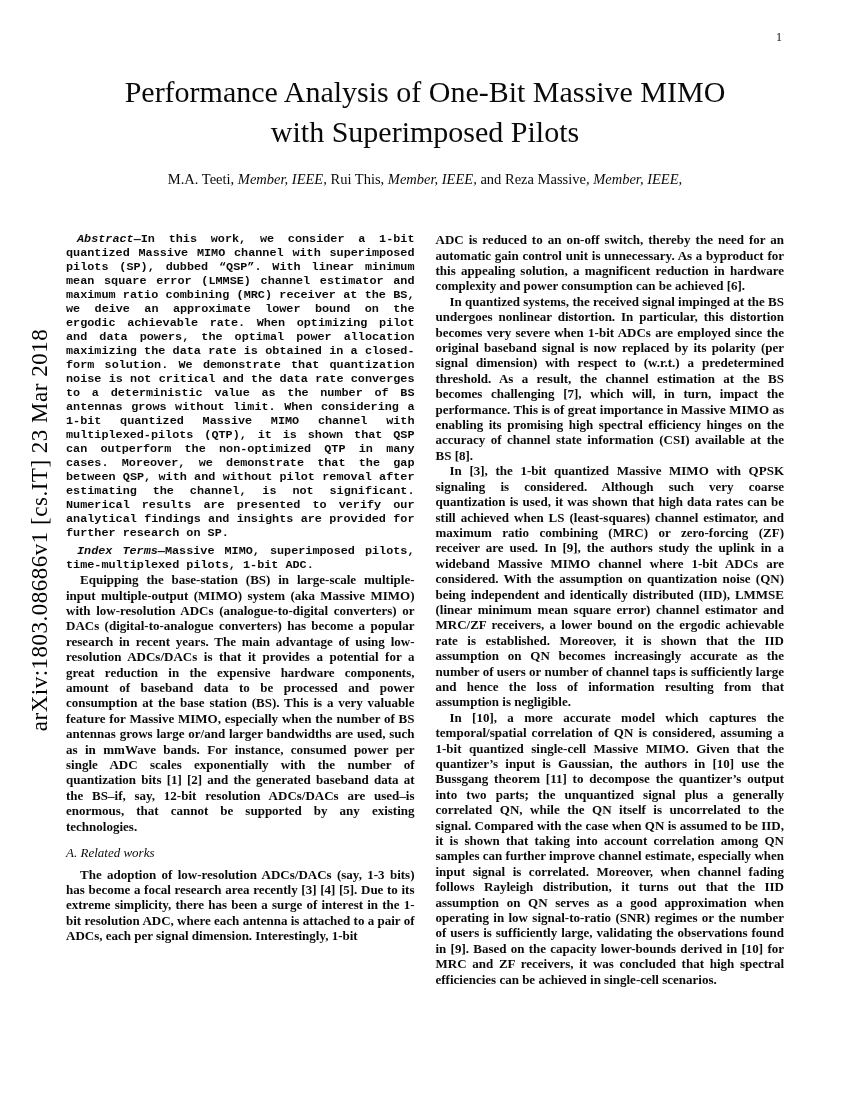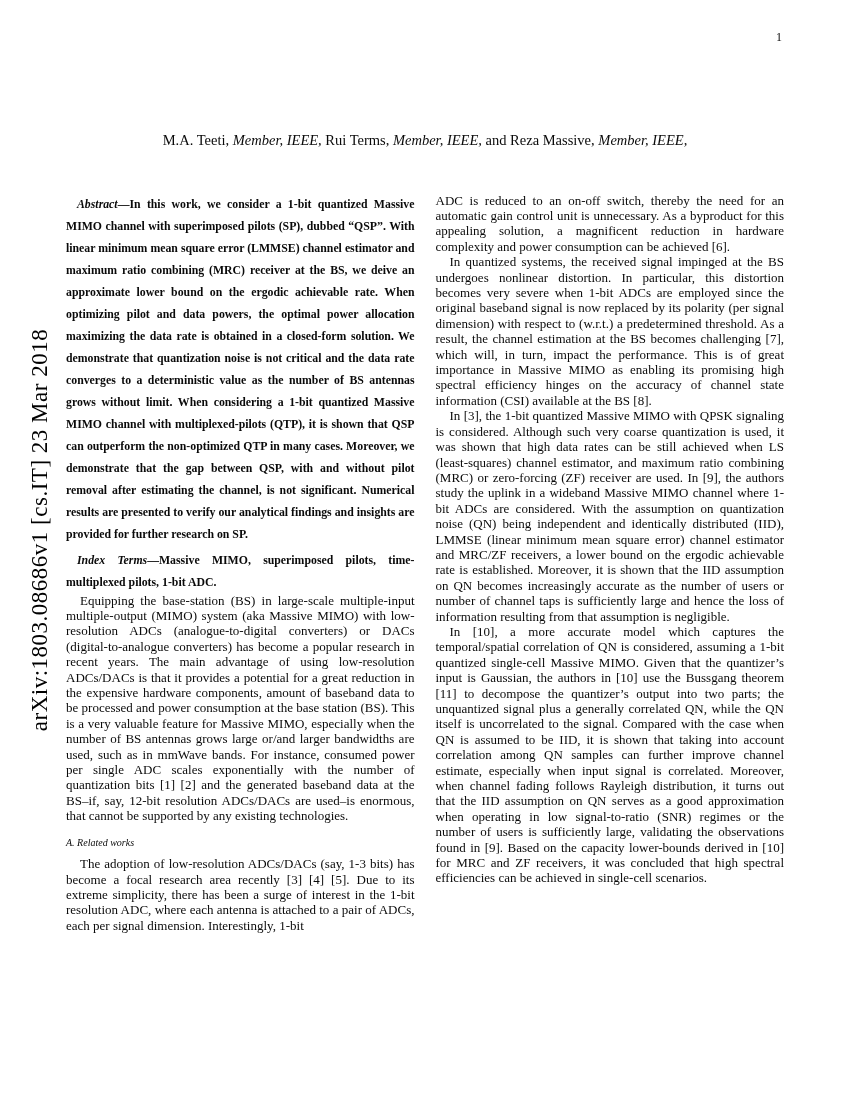--- a/index.html
+++ b/index.html
@@ -56,60 +56,61 @@
     width: 348.5px;
     font-size: 13px;
     line-height: 15.4px;
     text-align: justify;
     text-justify: inter-word;
   }
   .col-left { display: flex; flex-direction: column; }
   .abstract, .index-terms {
     font-weight: bold;
     font-size: 11.8px;
-    line-height: 22px;
+    line-height: 14px;
     text-indent: 11px;
+    font-family: Liberation Mono, monospace;
   }
   .index-terms { margin-top: 4px; }
   .lead-italic { font-style: italic; }
   .section-heading {
     text-align: center;
     font-weight: normal;
     font-variant: small-caps;
     font-size: 13.5px;
     margin: 15px 0 9px 0;
   }
   .subsection-heading {
     font-style: italic;
     font-weight: normal;
-    font-size: 10px;
+    font-size: 13px;
     margin: 11px 0 6px 0;
     text-align: left;
   }
-  p.body-par { text-indent: 14px; }
+  p.body-par { text-indent: 14px; font-weight: bold; }
   p.body-par.no-indent { text-indent: 0; }
   .footnote {
     margin-top: auto;
     font-size: 10.8px;
     line-height: 12.7px;
   }
   .footnote p { text-indent: 10px; }
 </style>
 </head>
 <body>
 
 <div class="page">
 
   <div class="page-number">1</div>
 
   <div class="arxiv-vert">arXiv:1803.08686v1  [cs.IT]  23 Mar 2018</div>
 
-  <h1 class="title"><br></h1>
+  <h1 class="title"><span>Performance Analysis of One-Bit Massive MIMO</span><br><span>with Superimposed Pilots</span></h1>
 
-  <div class="authors"><span><span>M.A. Teeti,</span><i> Member, IEEE,</i><span> </span></span><span><span>Rui Terms,</span><i> Member, IEEE,</i><span> and </span></span><span><span>Reza Massive,</span><i> Member, IEEE,</i><span></span></span></div>
+  <div class="authors"><span><span>M.A. Teeti,</span><i> Member, IEEE,</i><span> </span></span><span><span>Rui This,</span><i> Member, IEEE,</i><span> and </span></span><span><span>Reza Massive,</span><i> Member, IEEE,</i><span></span></span></div>
 
   <div class="columns">
 
     <div class="col col-left">
 
       <p class="abstract"><span class="lead-italic">Abstract</span><span>—In this work, we consider a 1-bit quantized Massive MIMO channel with superimposed pilots (SP), dubbed “QSP”. With linear minimum mean square error (LMMSE) channel estimator and maximum ratio combining (MRC) receiver at the BS, we deive an approximate lower bound on the ergodic achievable rate. When optimizing pilot and data powers, the optimal power allocation maximizing the data rate is obtained in a closed-form solution. We demonstrate that quantization noise is not critical and the data rate converges to a deterministic value as the number of BS antennas grows without limit. When considering a 1-bit quantized Massive MIMO channel with multiplexed-pilots (QTP), it is shown that QSP can outperform the non-optimized QTP in many cases. Moreover, we demonstrate that the gap between QSP, with and without pilot removal after estimating the channel, is not significant. Numerical results are presented to verify our analytical findings and insights are provided for further research on SP.</span></p>
 
       <p class="index-terms"><span class="lead-italic">Index Terms</span><span>—Massive MIMO, superimposed pilots, time-multiplexed pilots, 1-bit ADC.</span></p>
 
 

